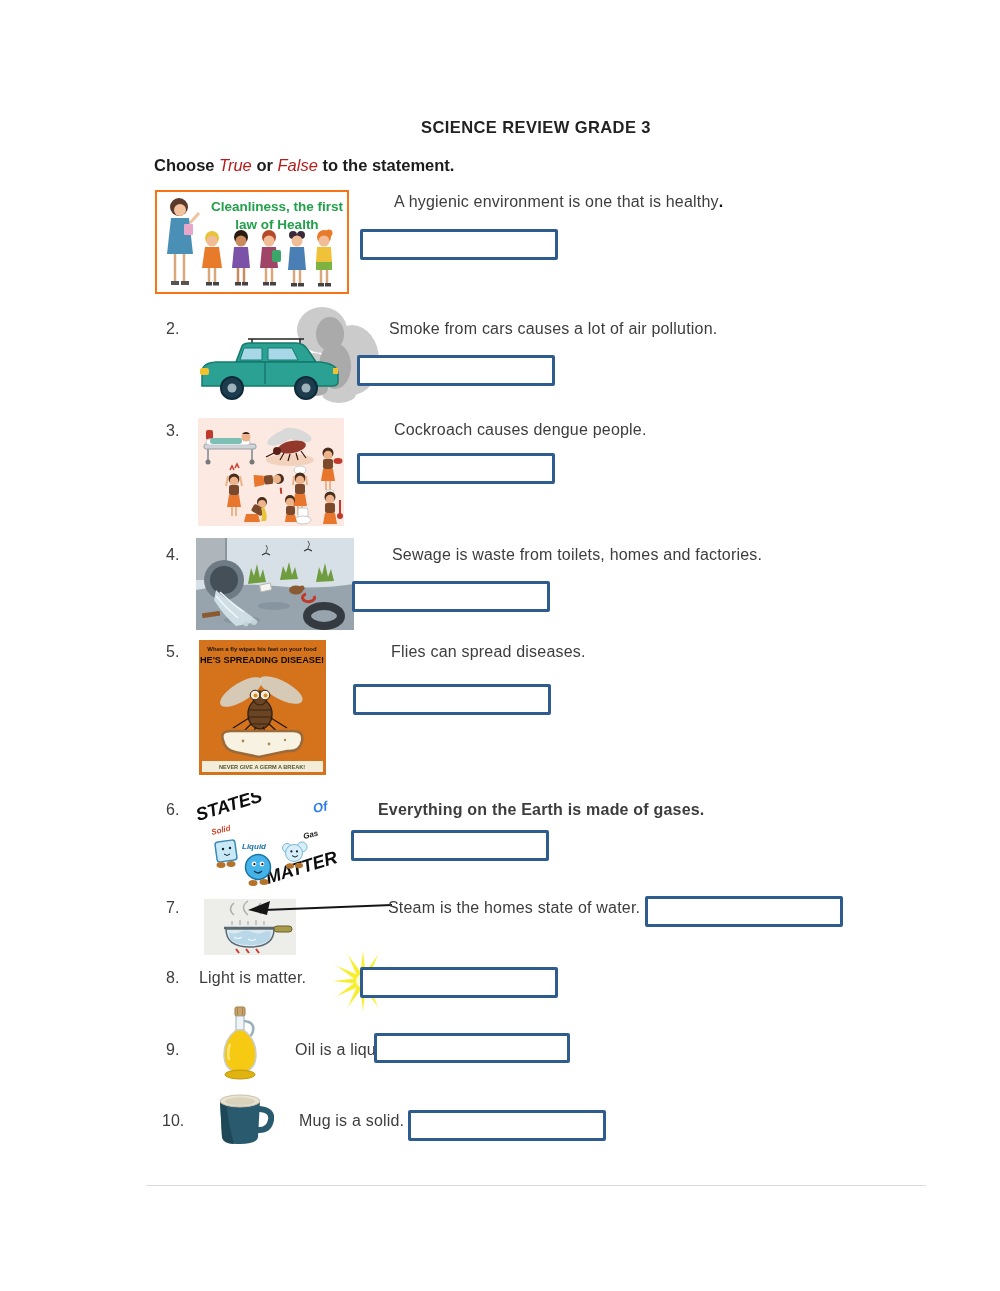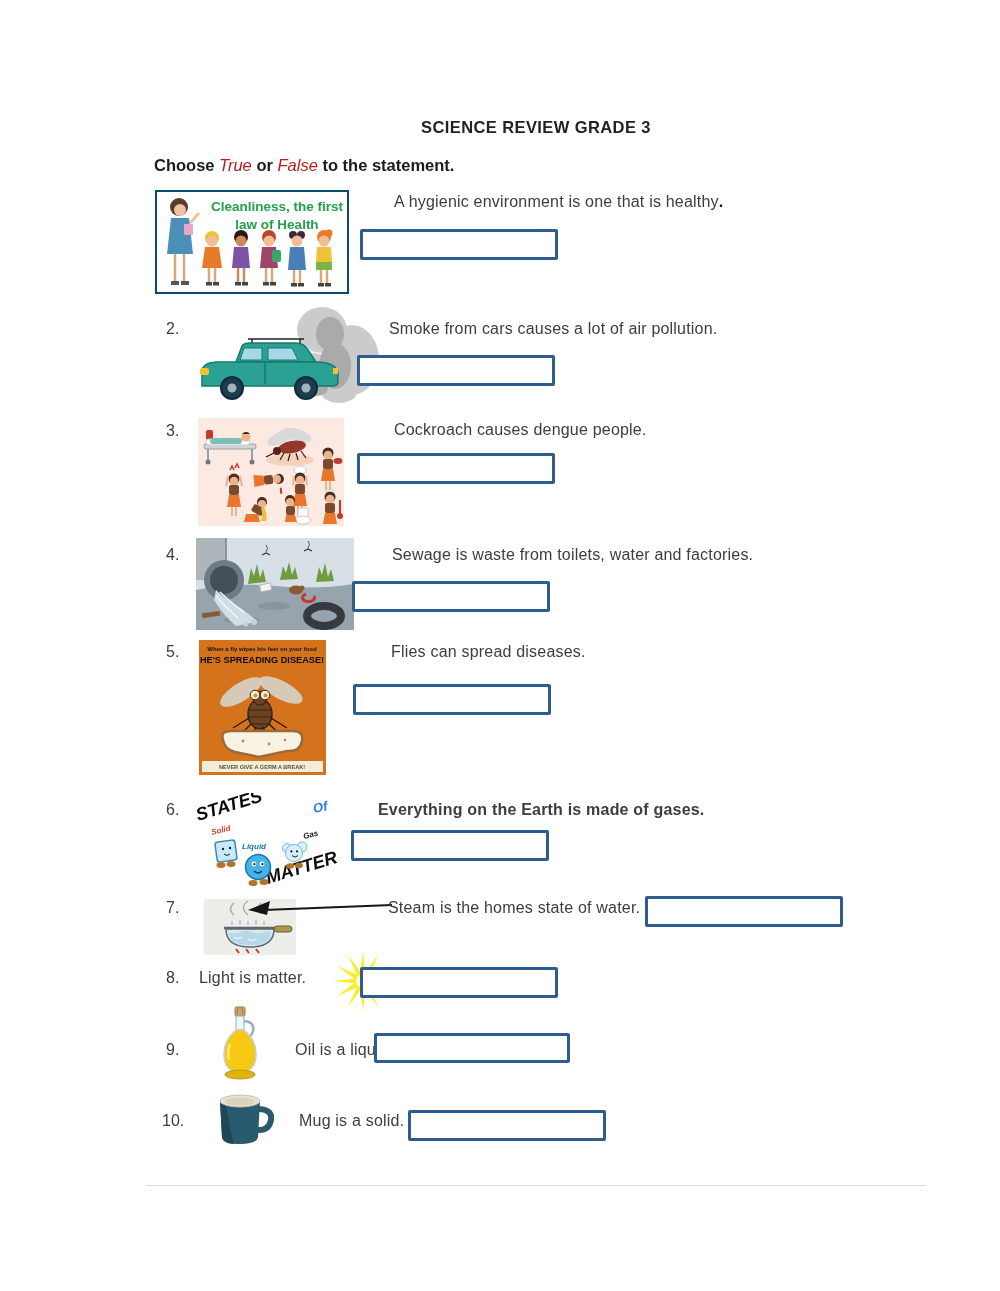--- a/index.html
+++ b/index.html
@@ -9,21 +9,21 @@
   .title{left:0;top:118px;width:1000px;text-align:center;font-size:16.5px;font-weight:700;
          letter-spacing:.4px;color:#222;}
   .instruction{left:118px;top:156px;font-size:16.5px;font-weight:700;color:#1c1c1c;white-space:pre;}
   .instruction .it{font-weight:400;font-style:italic;color:#b91c1c;}
   .num{font-size:16px;color:#3d3d3d;}
   .stmt{font-size:16px;letter-spacing:.2px;color:#3d3d3d;white-space:nowrap;text-align:right;}
   .stmt .bold-dot{font-weight:700;color:#111;}
   .answer{position:absolute;box-sizing:border-box;width:198px;height:31px;background:#fff;
           border:3px solid #2f5c8f;border-radius:2px;outline:none;font-size:15px;padding:0 6px;
           font-family:"Liberation Sans",sans-serif;color:#333;}
-  .imgframe{position:absolute;border:2px solid #0c4a6e;background:#fff;}
+  .imgframe{position:absolute;border:2px solid #f97316;background:#fff;}
   .divider{left:110px;top:1185px;width:780px;height:1px;background:#dcdcdc;}
   svg text{font-family:"Liberation Sans",sans-serif;}
 </style>
 </head>
 <body>
 
 <div class="page">
 
   <div class="abs title">SCIENCE REVIEW GRADE 3</div>
 
@@ -261,21 +261,21 @@
         <rect x="64" y="46" width="11" height="7" rx="1" fill="#f4f4f0" stroke="#b8b8b0" transform="rotate(-12 69 49)"></rect>
         <g>
           <ellipse cx="100" cy="52" rx="7" ry="4.5" fill="#8a5a33"></ellipse>
           <circle cx="106" cy="50" r="2.5" fill="#8a5a33"></circle>
           <path d="M110,56 a6,4 0 1 0 8,2" stroke="#c0392b" stroke-width="3" fill="none"></path>
         </g>
         <ellipse cx="128" cy="78" rx="17" ry="10" fill="none" stroke="#343a3f" stroke-width="8"></ellipse>
         <rect x="6" y="74" width="18" height="5" rx="1" fill="#8a5a33" transform="rotate(-8 15 76)"></rect>
       </svg>
     </div>
-    <div class="abs stmt" style="left:356px;top:546px;">Sewage is waste from toilets, water and factories.</div>
+    <div class="abs stmt" style="left:356px;top:546px;">Sewage is waste from toilets, homes and factories.</div>
     <input class="answer" style="left: 352px; top: 581px;">
   </div>
 
   <div>
     <div class="abs num" style="left:130px;top:643px;">5.</div>
     <div class="abs" style="left:163px;top:640px;">
       <svg width="127" height="135" viewBox="0 0 127 135">
         <rect width="127" height="135" fill="#d5731d"></rect>
         <text x="63" y="11" text-anchor="middle" font-size="6" font-weight="700" fill="#1a1208">When a fly wipes his feet on your food</text>
         <text x="63" y="23" text-anchor="middle" font-size="9.2" font-weight="800" fill="#100c06">HE'S SPREADING DISEASE!</text>

